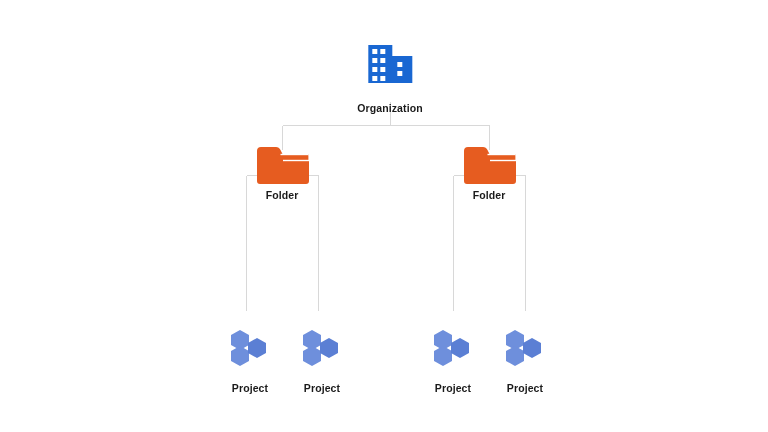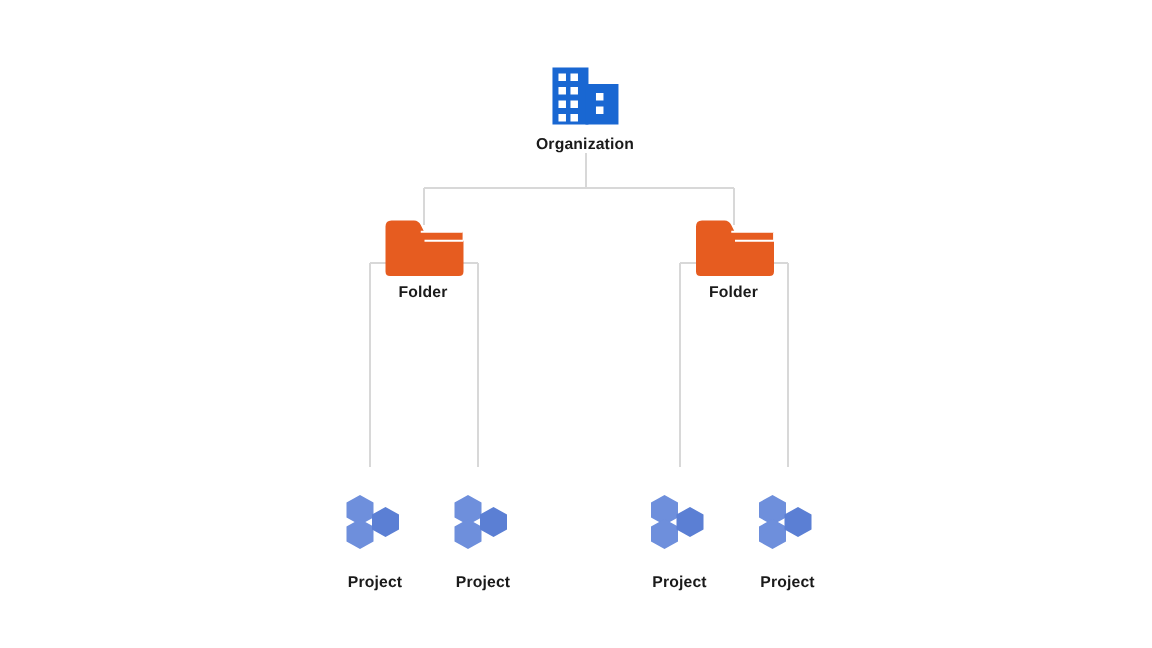--- a/index.html
+++ b/index.html
@@ -39,21 +39,21 @@
   }
   .node-label {
     font-family: "Liberation Sans", sans-serif;
     font-size: 10.5px;
     font-weight: bold;
     color: #1a1a1a;
     letter-spacing: 0.1px;
     white-space: nowrap;
     text-align: center;
   }
-  .org-node .node-label { margin-top: 5px; }
+  .org-node .node-label { margin-top: 17px; }
   .folder-node .node-label { margin-top: 2px; }
   .project-node .node-label { margin-top: 14px; }
 </style>
 </head>
 <body>
 
 <div id="canvas">
 
   <svg id="edges" viewBox="0 0 768 432" width="768" height="432" aria-hidden="true">
     <g stroke="#d8d8d8" stroke-width="1.1" fill="none" shape-rendering="crispEdges">

